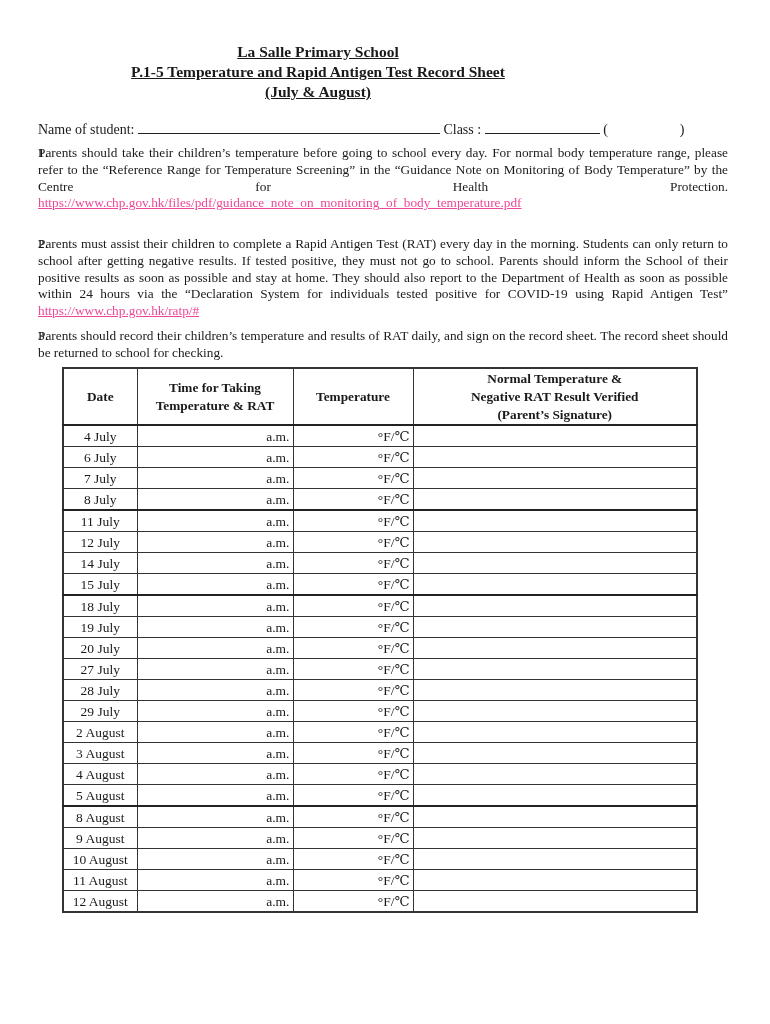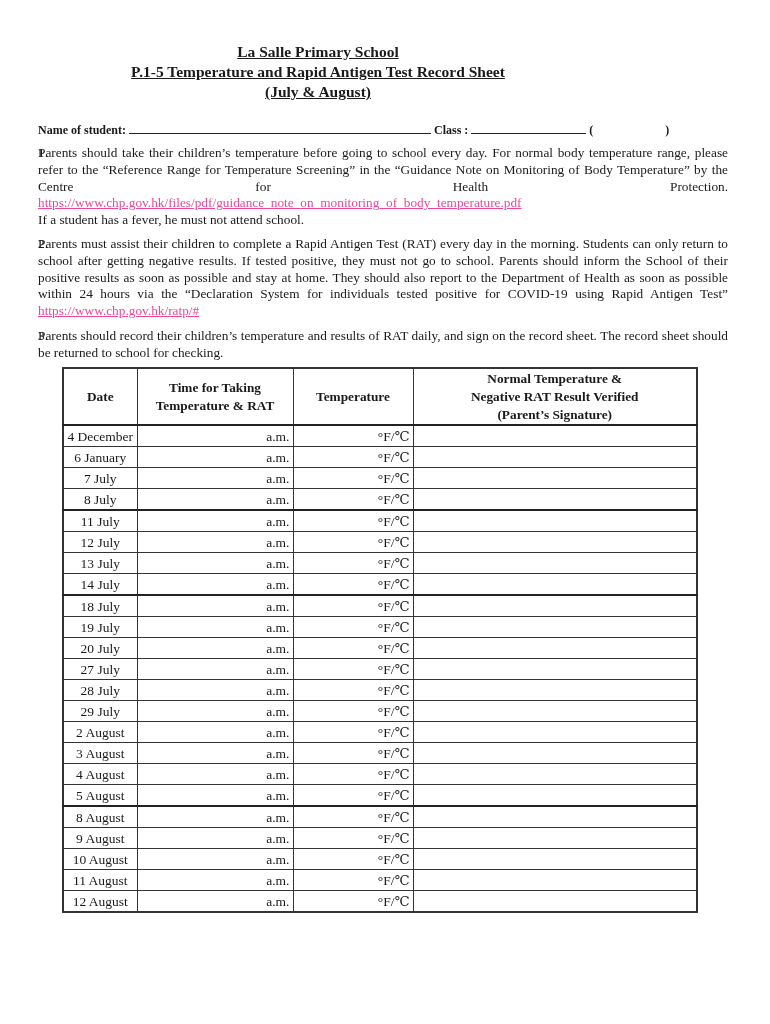--- a/index.html
+++ b/index.html
@@ -1,20 +1,20 @@
 <!DOCTYPE html>
 <html><head>
 <meta charset="utf-8">
 <style>
   html, body { margin: 0; padding: 0; background: #ffffff; }
   body { width: 770px; height: 1024px; position: relative; overflow: hidden;
          font-family: "Liberation Serif", "DejaVu Serif", serif; color: #1a1a1a; }
   .title { position: absolute; left: 0; width: 636px; text-align: center;
            font-weight: bold; font-size: 15.5px; text-decoration: underline; line-height: 19px; }
-  .name-line { position: absolute; left: 38px; top: 120px; font-size: 12px; font-weight: bold; white-space: pre; }
+  .name-line { position: absolute; left: 38px; top: 120px; font-size: 14px; font-weight: normal; white-space: pre; }
   .para { position: absolute; left: 38px; width: 690px; font-size: 13.3px; line-height: 16.8px; }
   .para .num { position: absolute; left: 0; top: 0; }
   .para .body { text-align: justify; }
   .para .body .last { text-align-last: justify; }
   a.link { color: #ec4899; text-decoration: underline; }
   table.rec { position: absolute; left: 62px; top: 367px; border-collapse: collapse;
               font-size: 13.5px; table-layout: fixed; }
   table.rec td, table.rec th { border: 1px solid #333; padding: 0 3px; height: 20px; line-height: 19px; }
   table.rec th { height: 55px; font-weight: bold; text-align: center; line-height: 18px; font-size: 13.3px; }
   table.rec td.date { text-align: center; }
@@ -29,21 +29,20 @@
 <div class="title" style="top:62px;text-decoration:underline;">P.1-5 Temperature and Rapid Antigen Test Record Sheet</div>
 <div class="title" style="top:82px;">(July &amp; August)</div>
 
 <div class="name-line"><span>Name of student:</span> <span style="display:inline-block;width:302px;border-bottom:1.5px solid #222;height:13px;vertical-align:baseline;"></span> <span>Class :</span> <span style="display:inline-block;width:115px;border-bottom:1.5px solid #222;height:13px;"></span> <span>(</span><span style="display:inline-block;width:72px;"></span><span>)</span></div>
 
 <div class="para" style="top:145px;">
   <span class="num">1.</span>
   <div class="body">
     <div class="last">Parents should take their children’s temperature before going to school every day. For normal body temperature range, please refer to the “Reference Range for Temperature Screening” in the “Guidance Note on Monitoring of Body Temperature” by the Centre for Health Protection.</div>
     <a class="link" href="#">https://www.chp.gov.hk/files/pdf/guidance_note_on_monitoring_of_body_temperature.pdf</a>
-    <div>If a student has a fever, he must not attend school.</div>
   </div>
 </div>
 
 <div class="para" style="top:236px;">
   <span class="num">2.</span>
   <div class="body"><span>Parents must assist their children to complete a Rapid Antigen Test (RAT) every day in the morning. Students can only return to school after getting negative results. If tested positive, they must not go to school. Parents should inform the School of their positive results as soon as possible and stay at home. They should also report to the Department of Health as soon as possible within 24 hours via the “Declaration System for individuals tested positive for COVID-19 using Rapid Antigen Test”</span> <a class="link" href="#">https://www.chp.gov.hk/ratp/#</a></div>
 </div>
 
 <div class="para" style="top:328px;">
   <span class="num">3.</span>
@@ -60,27 +59,27 @@
   <thead>
     <tr>
       <th>Date</th>
       <th><span>Time for Taking</span><br><span>Temperature &amp; RAT</span></th>
       <th>Temperature</th>
       <th><span>Normal Temperature &amp;</span><br><span>Negative RAT Result Verified</span><br><span>(Parent’s Signature)</span></th>
     </tr>
   </thead>
   <tbody id="rows">
       <tr class="grp">
-        <td class="date">4 December</td>
-        <td class="time">a.m.</td>
-        <td class="temp">°F/℃</td>
-        <td class="sig"></td>
-      </tr>
-      <tr>
-        <td class="date">6 January</td>
+        <td class="date">4 July</td>
+        <td class="time">a.m.</td>
+        <td class="temp">°F/℃</td>
+        <td class="sig"></td>
+      </tr>
+      <tr>
+        <td class="date">6 July</td>
         <td class="time">a.m.</td>
         <td class="temp">°F/℃</td>
         <td class="sig"></td>
       </tr>
       <tr>
         <td class="date">7 July</td>
         <td class="time">a.m.</td>
         <td class="temp">°F/℃</td>
         <td class="sig"></td>
       </tr>
@@ -96,27 +95,27 @@
         <td class="temp">°F/℃</td>
         <td class="sig"></td>
       </tr>
       <tr>
         <td class="date">12 July</td>
         <td class="time">a.m.</td>
         <td class="temp">°F/℃</td>
         <td class="sig"></td>
       </tr>
       <tr>
-        <td class="date">13 July</td>
-        <td class="time">a.m.</td>
-        <td class="temp">°F/℃</td>
-        <td class="sig"></td>
-      </tr>
-      <tr>
         <td class="date">14 July</td>
+        <td class="time">a.m.</td>
+        <td class="temp">°F/℃</td>
+        <td class="sig"></td>
+      </tr>
+      <tr>
+        <td class="date">15 July</td>
         <td class="time">a.m.</td>
         <td class="temp">°F/℃</td>
         <td class="sig"></td>
       </tr>
       <tr class="grp">
         <td class="date">18 July</td>
         <td class="time">a.m.</td>
         <td class="temp">°F/℃</td>
         <td class="sig"></td>
       </tr>

